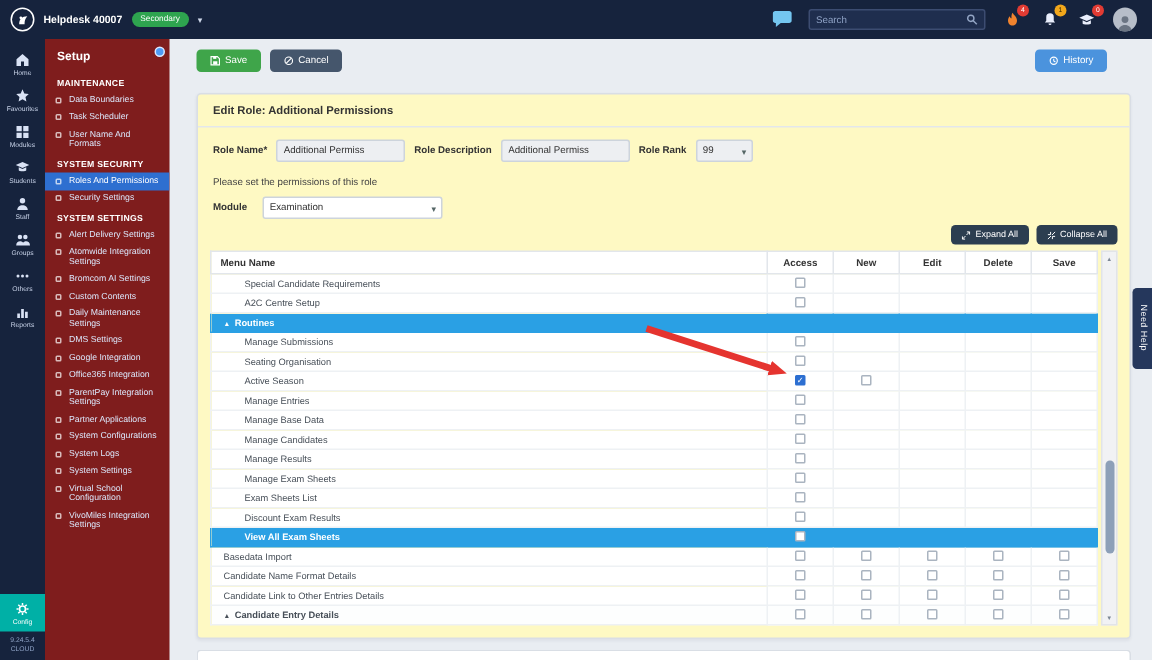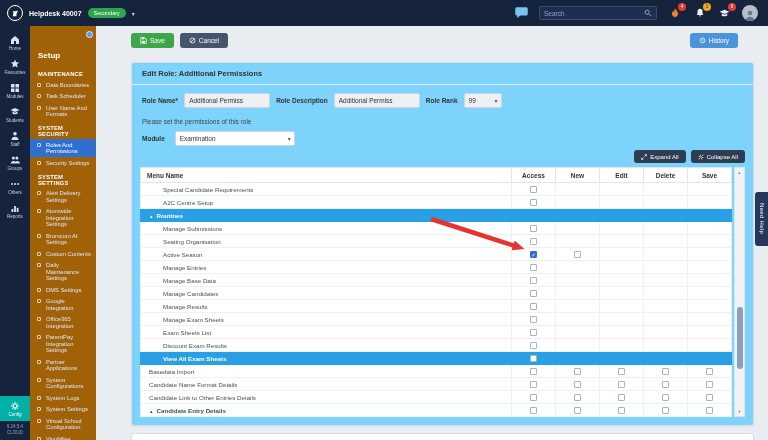--- a/index.html
+++ b/index.html
@@ -32,40 +32,40 @@
           display:flex; flex-direction:column; align-items:center; padding-top:5px; z-index:10; }
   .rail-item { display:flex; flex-direction:column; align-items:center; gap:1px; padding:4px 0; width:100%; cursor:pointer; }
   .rail-item svg { width:10px; height:10px; }
   .rail-label { font-size:4.5px; color:#c7d2e8; }
   .config-block { margin-top:auto; width:100%; background:#00b0a6; display:flex; flex-direction:column; align-items:center; padding:5px 0 4px; gap:1px; }
   .config-block svg { width:10px; height:10px; }
   .config-label { font-size:4.5px; color:#fff; }
   .version { color:#8fa3c6; font-size:4.5px; text-align:center; line-height:6px; padding:3px 0 4px; }
 
   
-  .sidebar { position:absolute; top:26px; left:30px; width:66px; bottom:0; background:#a16207;
-             color:#eaf0fc; overflow:hidden; z-index:9; padding-top:23px; }
+  .sidebar { position:absolute; top:26px; left:30px; width:83px; bottom:0; background:#7f1d1d;
+             color:#eaf0fc; overflow:hidden; z-index:9; padding-top:5px; }
   .sb-title { font-size:8px; font-weight:bold; padding:2px 8px 6px; color:#fff; }
   .sb-badge { position:absolute; top:5px; right:3px; width:7px; height:7px; background:#4d9bf5; border-radius:50%; border:1px solid #dce9ff; }
   .sb-heading { font-size:5.8px; font-weight:bold; color:#fff; padding:5px 8px 2px; letter-spacing:.2px; }
   .sb-item { font-size:5.8px; color:#dbe6fa; padding:2.5px 4px 2.5px 16px; position:relative; line-height:6.5px; cursor:pointer; }
   .sb-item .si-ico { position:absolute; left:7px; top:3.5px; width:4px; height:4px; border:1px solid rgba(255,255,255,.7); border-radius:1px; }
   .sb-item.active { background:#2e6fd0; color:#fff; }
 
   
   .main { position:absolute; top:26px; left:113px; right:0; bottom:0; }
   .actionbar { display:flex; align-items:center; padding:7px 30px 0 18px; gap:6px; }
   .btn { display:inline-flex; align-items:center; gap:3px; font-size:6.5px; color:#fff; border-radius:3px;
          padding:4px 9px; border:none; cursor:pointer; font-family:inherit; }
   .btn svg { width:7px; height:7px; }
   .btn-save { background:#3fa54a; }
   .btn-cancel { background:#45566c; }
   .btn-history { background:#4b93dd; margin-left:auto; }
 
-  .card { position:absolute; left:18px; right:14px; top:36px; background:#7dd3fc;
+  .card { position:absolute; left:18px; right:14px; top:36px; background:#fef9c3;
           border:1px solid #d9dee5; border-radius:3px; box-shadow:0 1px 2px rgba(30,40,60,.06); }
   .card-header { font-size:7.5px; font-weight:bold; color:#333; padding:6px 10px; border-bottom:1px solid #e3e7ec; }
   .form-row { display:flex; align-items:center; gap:6px; padding:8px 10px 2px; }
   .flabel { font-size:6.5px; font-weight:bold; color:#333; white-space:nowrap; }
   .tinput { width:86px; height:15px; background:#edeff2; border:1px solid #cdd4dc; border-radius:2px;
             font-size:6.5px; color:#333; padding:0 4px; font-family:inherit; }
   .fakeselect { position:relative; height:15px; border:1px solid #cdd4dc; border-radius:2px; font-size:6.5px;
                 color:#333; display:flex; align-items:center; padding:0 12px 0 4px; cursor:pointer; background:#fff; }
   .fakeselect::after { content:"▾"; position:absolute; right:3px; font-size:6px; color:#566; }
   .fs-gray { background:#edeff2; }

